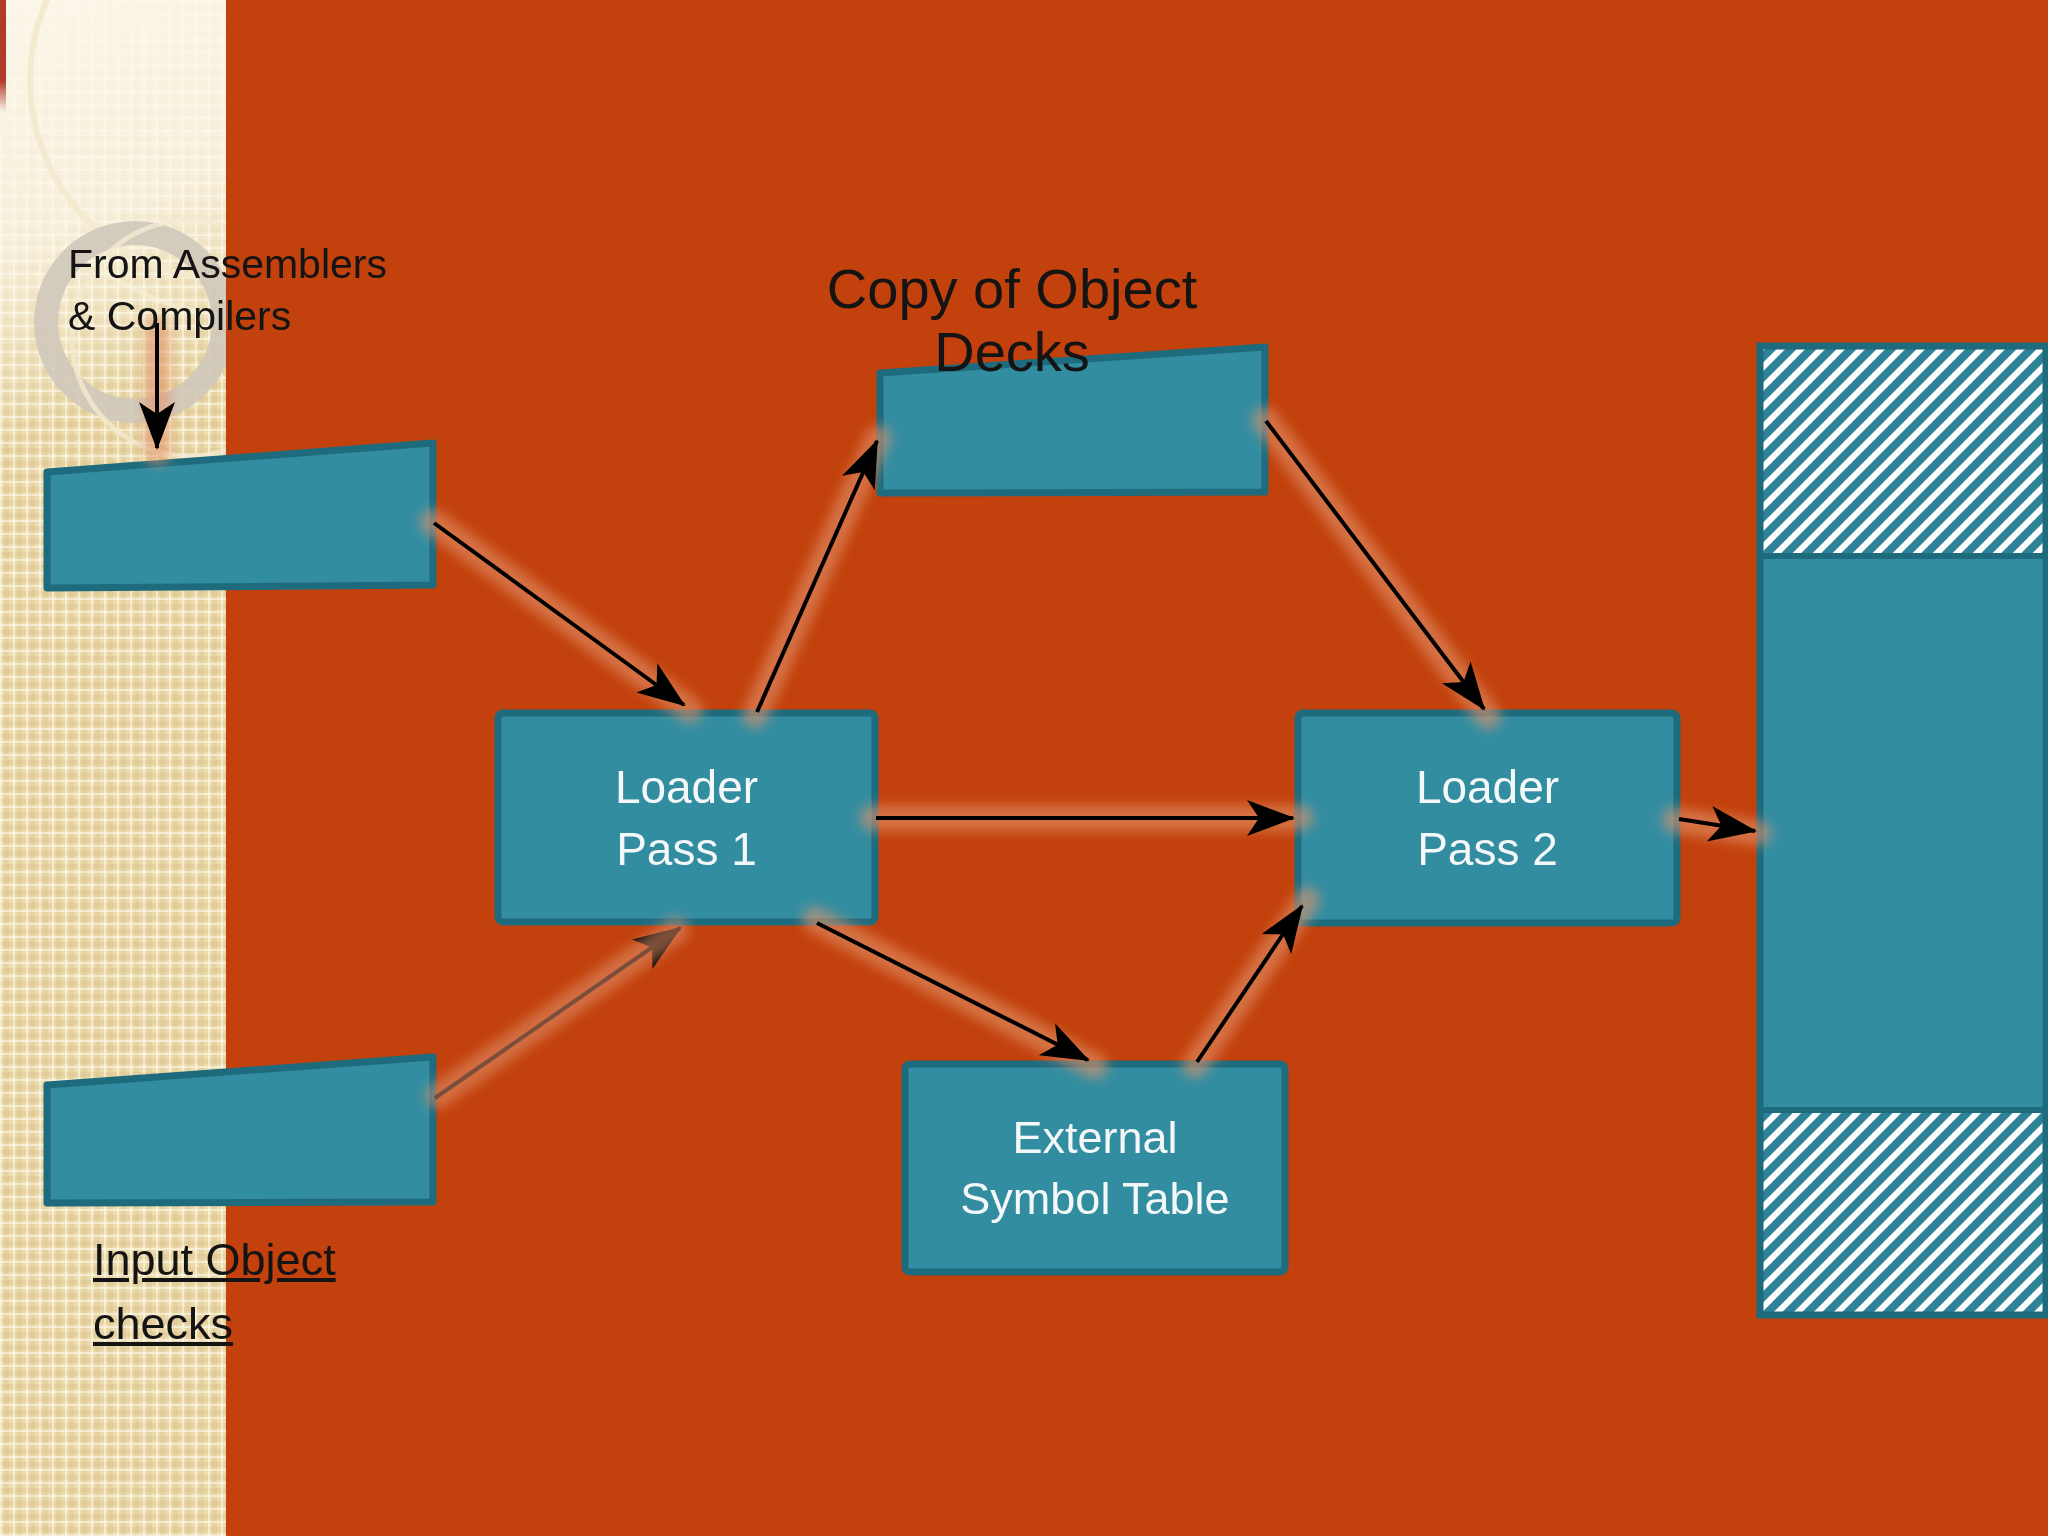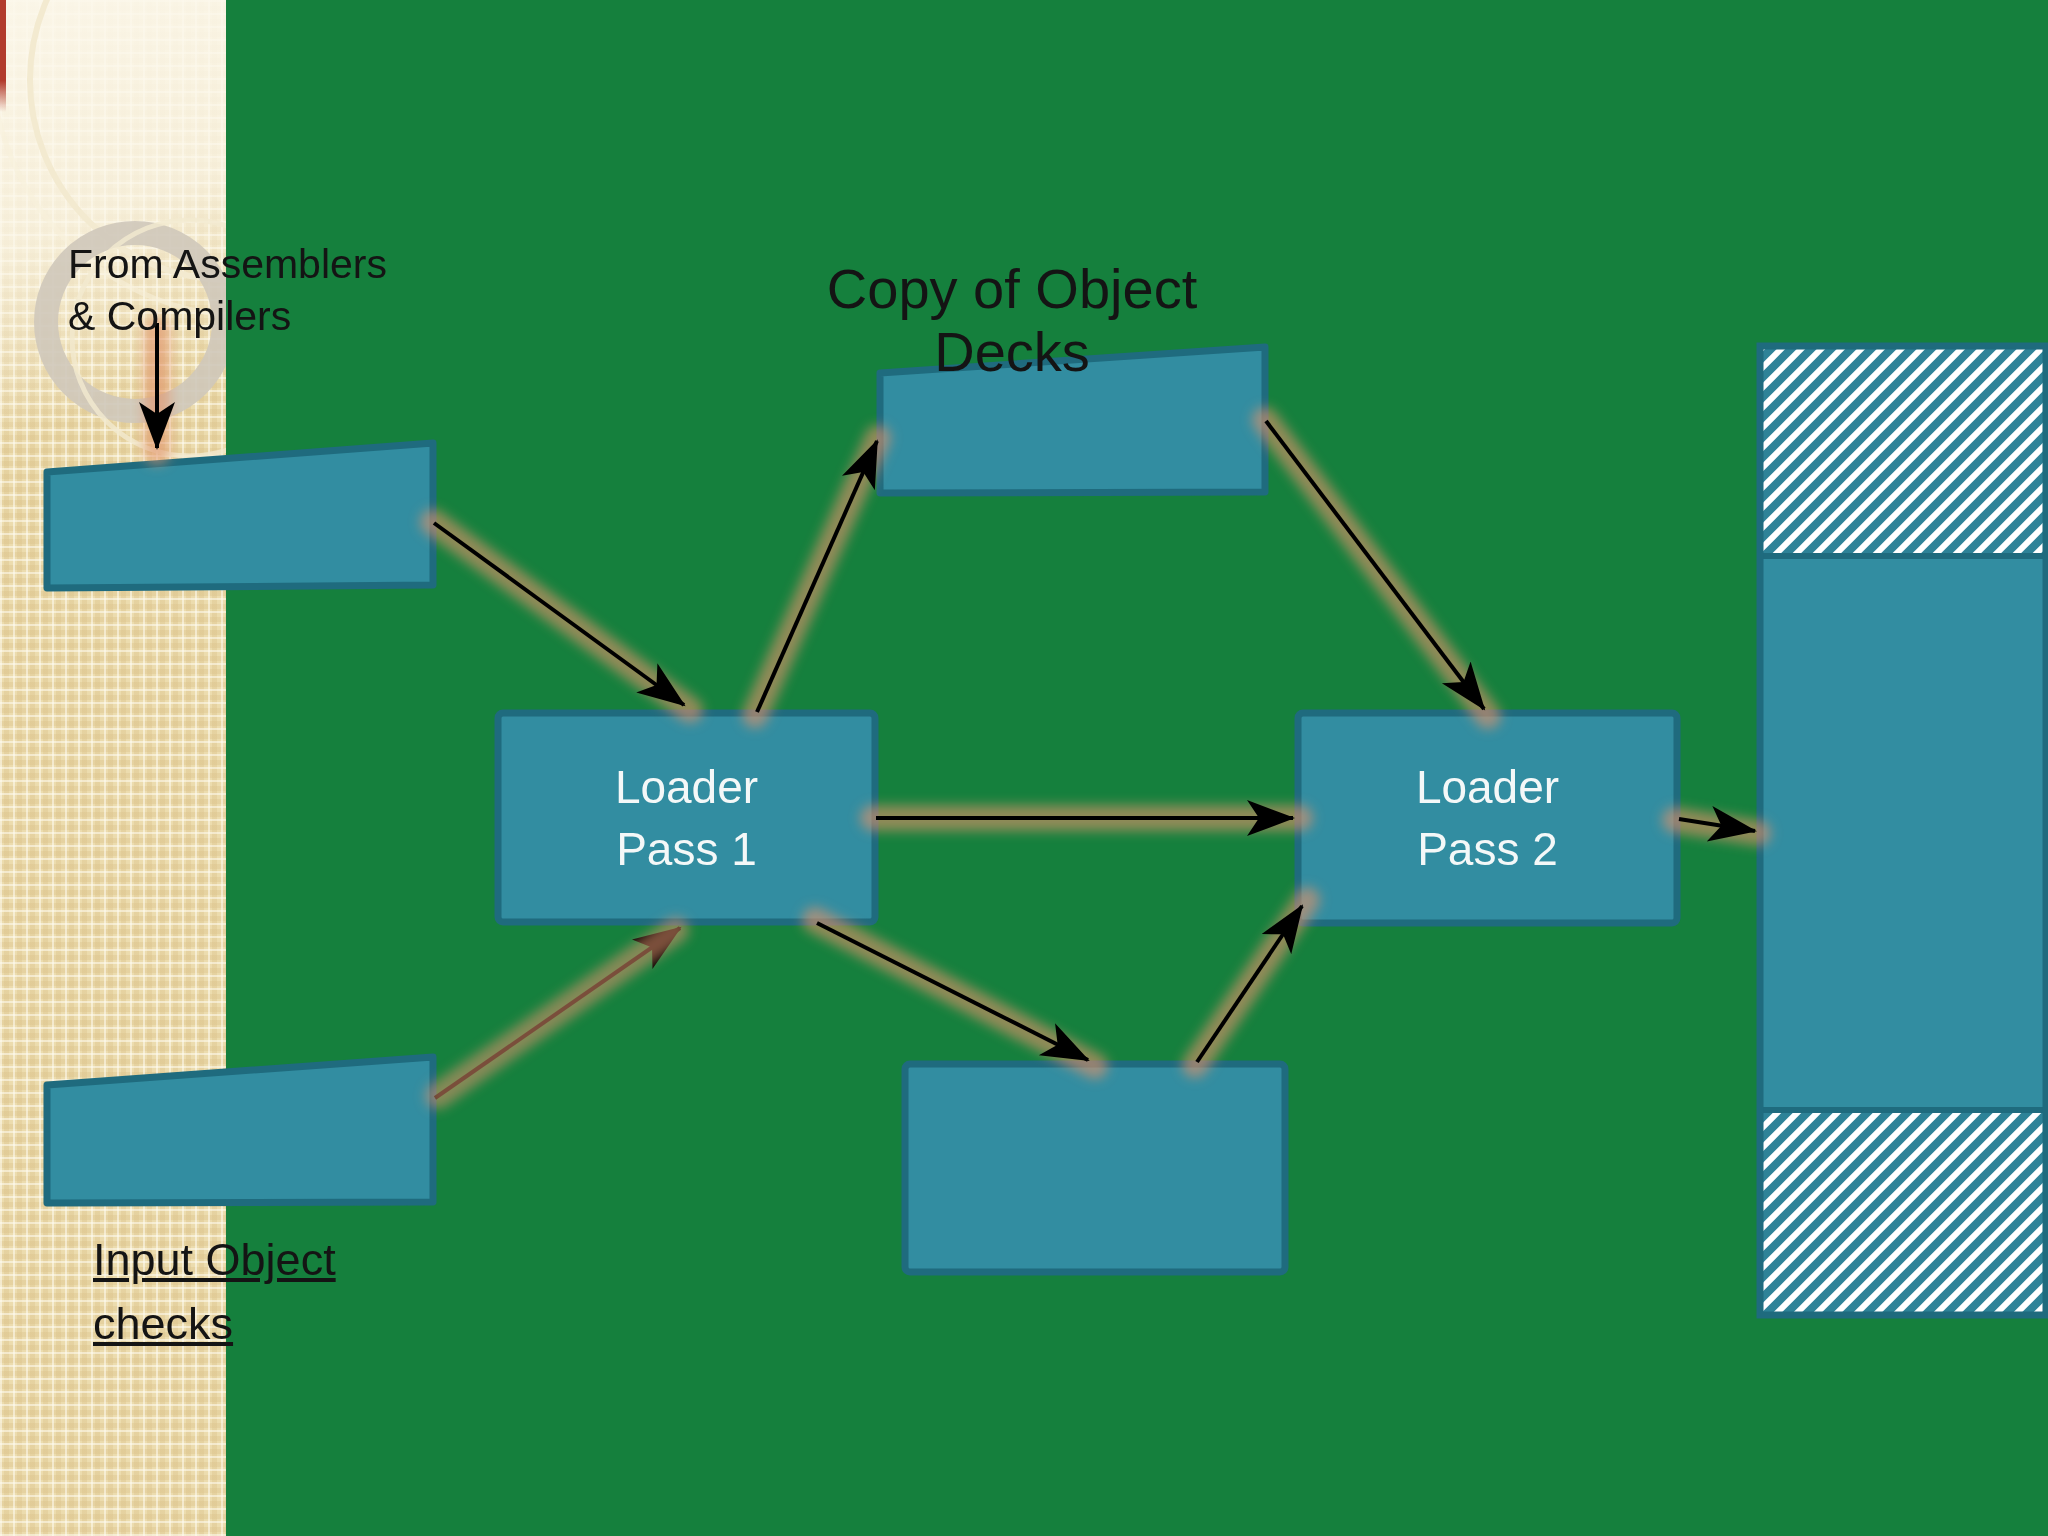--- a/index.html
+++ b/index.html
@@ -1,18 +1,18 @@
 <!DOCTYPE html>
 <html><head>
 <meta charset="utf-8">
 <style>
   html,body { margin:0; padding:0; background:#fcfcfb; }
   .slide {
     position:relative; width:2048px; height:1536px; overflow:hidden;
-    background:#15803d;
+    background:#c2410c;
     font-family:"Liberation Sans", sans-serif;
   }
   
   .sidebar {
     position:absolute; left:0; top:0; width:226px; height:1536px;
     background-color:#ecdcae;
     background-image:
       repeating-linear-gradient(0deg,  rgba(255,252,242,0.55) 0 2px, rgba(255,252,242,0) 2px 13px),
       repeating-linear-gradient(90deg, rgba(255,252,242,0.55) 0 2px, rgba(255,252,242,0) 2px 13px),
       repeating-linear-gradient(0deg,  rgba(219,194,138,0)   0 4px, rgba(219,194,138,0.38) 4px 9px, rgba(219,194,138,0) 9px 13px),
@@ -125,14 +125,16 @@
 &amp; Compilers</div>
   <div class="txt t-copy">Copy of Object
 Decks</div>
   <div class="txt t-input">Input Object
 checks</div>
 
   <div class="boxlabel b-lp1">Loader
 Pass 1</div>
   <div class="boxlabel b-lp2">Loader
 Pass 2</div>
+  <div class="boxlabel b-est">External
+Symbol Table</div>
 
 </div>
 
 </body></html>

